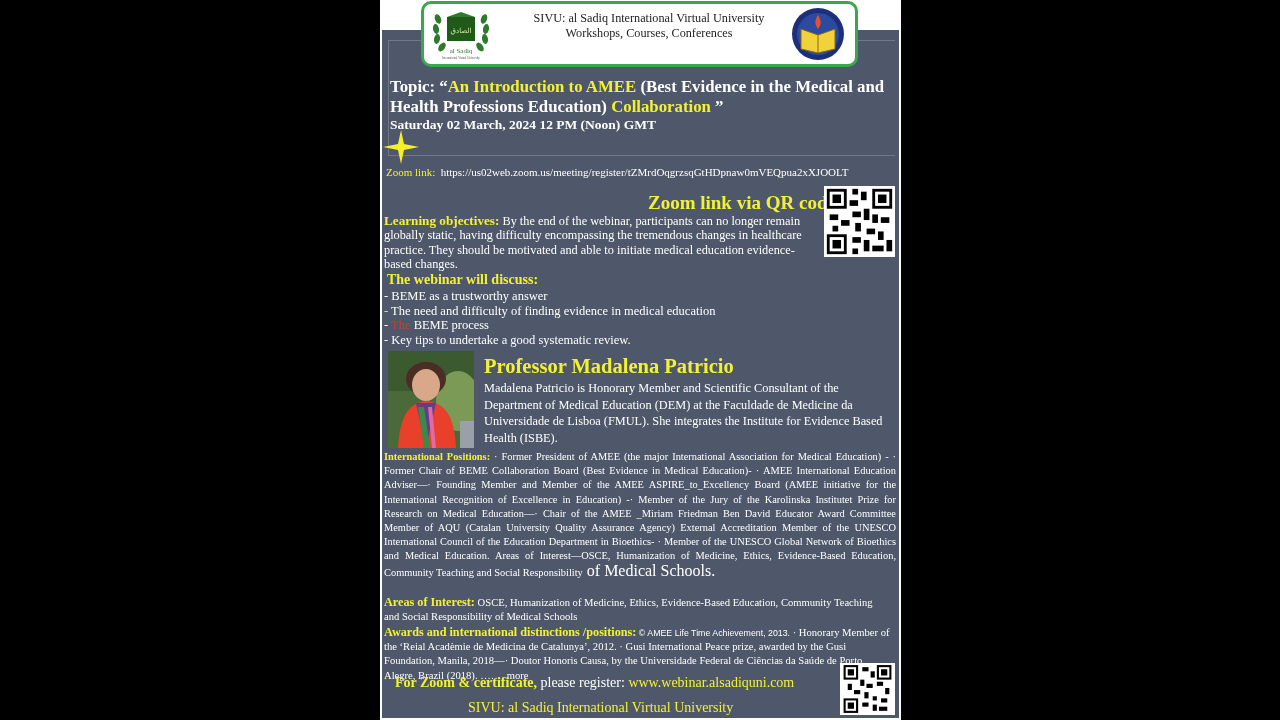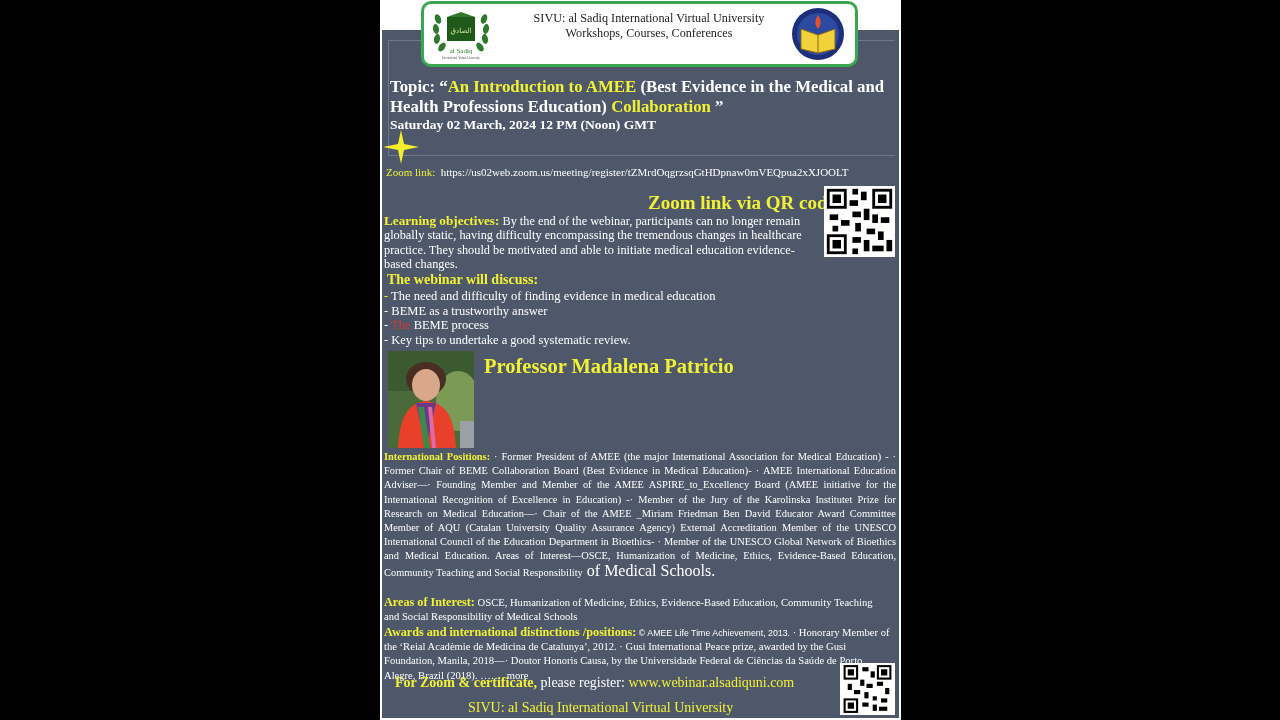--- a/index.html
+++ b/index.html
@@ -126,40 +126,41 @@
         <rect x="3" y="14" width="2" height="2"></rect>
     </g>
   </svg>
 
   <div class="objectives">
     <b class="y">Learning objectives:</b><span> By the end of the webinar, participants can no longer remain globally static, having difficulty encompassing the tremendous changes in healthcare practice. They should be motivated and able to initiate medical education evidence-based changes.</span>
   </div>
 
   <div class="discuss-title">The webinar will discuss:</div>
   <div class="discuss-list">
+    <div><span>-</span><span> BEME as a trustworthy answer</span></div>
     <div><span class="y">-</span><span> The need and difficulty of finding evidence in medical education</span></div>
-    <div><span>-</span><span> BEME as a trustworthy answer</span></div>
     <div><span>-</span><span class="red"> The</span><span> BEME process</span></div>
     <div><span>-</span><span> Key tips to undertake a good systematic review.</span></div>
   </div>
 
   <svg class="photo" viewBox="0 0 86 97">
     <rect width="86" height="97" fill="#4a6a3a"></rect>
     <rect x="0" y="0" width="86" height="40" fill="#3c5a30"></rect>
     <ellipse cx="70" cy="50" rx="22" ry="30" fill="#7a9a55"></ellipse>
     <rect x="72" y="70" width="14" height="27" fill="#9aa0a8"></rect>
     <ellipse cx="38" cy="28" rx="20" ry="17" fill="#4a2e24"></ellipse>
     <ellipse cx="38" cy="34" rx="14" ry="16" fill="#d9a88a"></ellipse>
     <path d="M10 97 C12 62 22 52 38 50 C56 52 66 62 68 97 Z" fill="#e8402a"></path>
     <path d="M28 52 L38 97 L48 52 Z" fill="#6a3a8a"></path>
     <path d="M30 56 L36 97 L42 97 L36 56 Z" fill="#3a8a4a"></path>
     <path d="M40 56 L44 97 L48 97 L44 56 Z" fill="#e06aa8"></path>
   </svg>
 
   <div class="prof-name">Professor Madalena Patricio</div>
+  <div class="prof-bio">Madalena Patricio is Honorary Member and Scientific Consultant of the Department of Medical Education (DEM) at the Faculdade de Medicine da Universidade de Lisboa (FMUL). She integrates the Institute for Evidence Based Health (ISBE).</div>
 
   <div class="intl">
     <b class="y">International Positions:</b><span> · Former President of AMEE (the major International Association for Medical Education) - · Former Chair of BEME Collaboration Board (Best Evidence in Medical Education)- · AMEE International Education Adviser—· Founding Member and Member of the AMEE ASPIRE_to_Excellency Board (AMEE initiative for the International Recognition of Excellence in Education) -· Member of the Jury of the Karolinska Institutet Prize for Research on Medical Education—· Chair of the AMEE _Miriam Friedman Ben David Educator Award Committee Member of AQU (Catalan University Quality Assurance Agency) External Accreditation Member of the UNESCO International Council of the Education Department in Bioethics- · Member of the UNESCO Global Network of Bioethics and Medical Education. Areas of Interest—OSCE, Humanization of Medicine, Ethics, Evidence-Based Education, Community Teaching and Social Responsibility</span><span class="tail"> of Medical Schools.</span>
   </div>
 
   <div class="areas">
     <b class="y">Areas of Interest:</b><span>  OSCE, Humanization of Medicine, Ethics, Evidence-Based Education, Community Teaching and Social Responsibility of Medical Schools</span>
   </div>
 
   <div class="awards">

